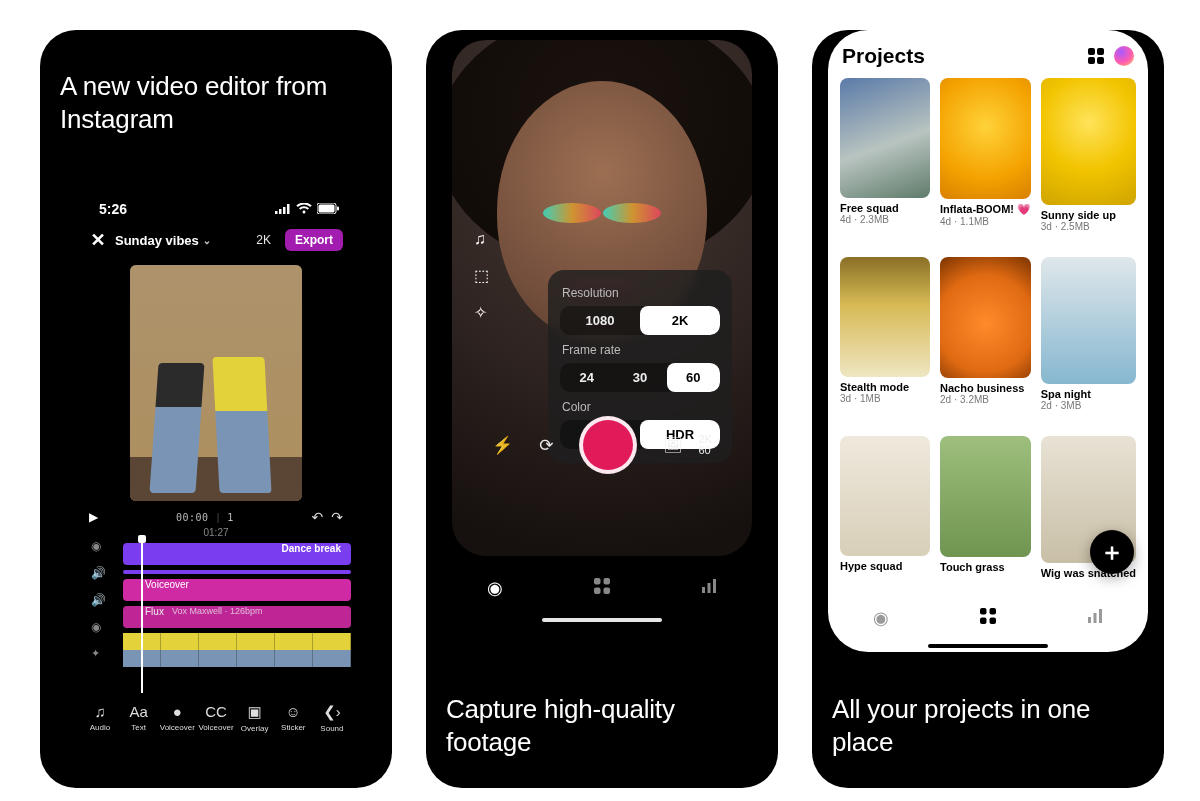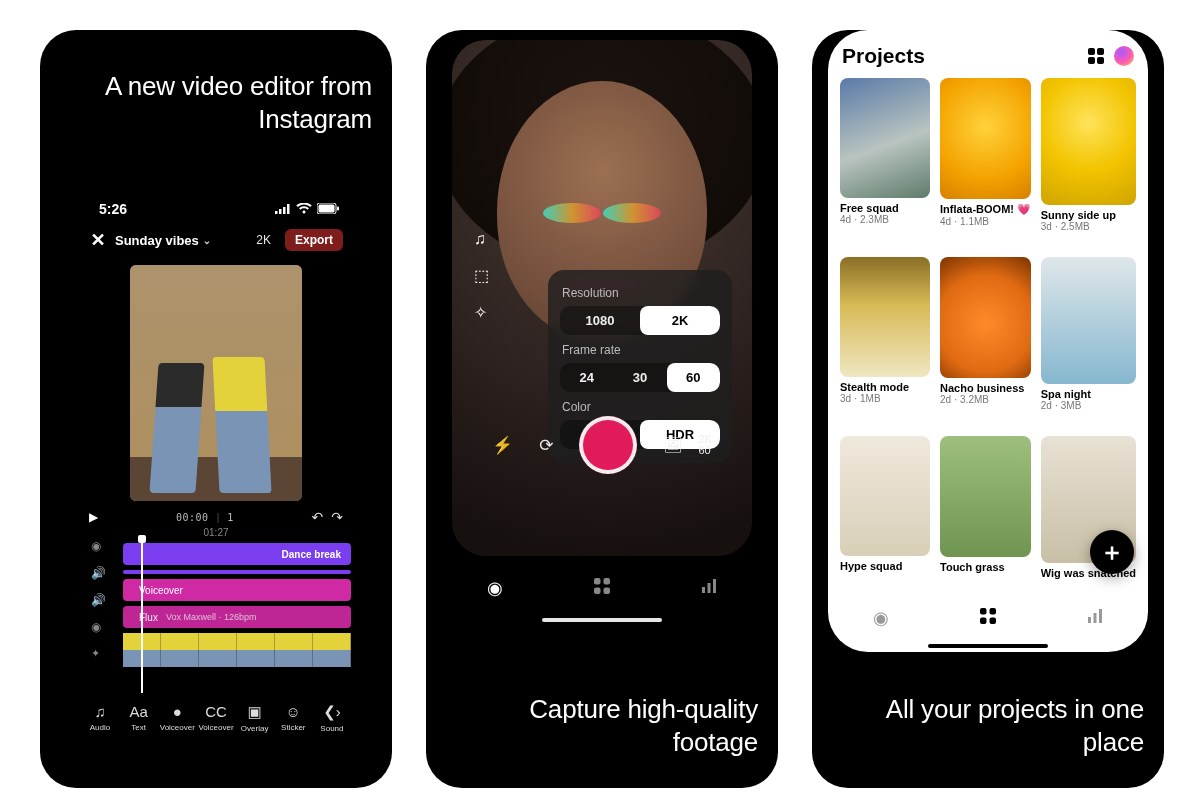--- a/index.html
+++ b/index.html
@@ -23,21 +23,21 @@
     width: 352px;
     height: 758px;
     color: #fff;
     position: relative;
     overflow: hidden;
     flex-shrink: 0;
   }
   .caption {
     font-size: 26px;
     line-height: 1.25;
-    text-align: right;
+    text-align: left;
     font-weight: 400;
     letter-spacing: -0.2px;
   }
   .caption.top { padding: 40px 20px 10px; }
   .caption.bottom { position: absolute; bottom: 16px; left: 0; right: 0; padding: 0 20px 14px; }
 
   
   .phone1 {
     position: absolute;
     left: 50%; transform: translateX(-50%);
@@ -53,21 +53,21 @@
   .editor-top {
     display:flex; align-items:center; gap:8px;
     padding: 6px 8px; font-size:13px;
   }
   .x-icon { font-size:18px; width:18px; text-align:center; font-weight:700;}
   .proj-name { font-weight:600; display:flex; align-items:center; gap:4px;}
   .proj-name .chev { font-size:10px; opacity:.8;}
   .spacer { flex:1; }
   .topnum { font-size:12px; opacity:.9; margin-right:6px;}
   .export-btn {
-    background:#7f1d1d; border-radius:6px; padding:4px 10px; font-size:12px; font-weight:600;
+    background:#a21caf; border-radius:6px; padding:4px 10px; font-size:12px; font-weight:600;
   }
   .preview {
     margin: 8px auto 6px; width:172px; height:236px;
     background:#c5a36a; border-radius:6px; position:relative; overflow:hidden;
   }
   .dancer { position:absolute; bottom:8px; border-radius:4px;}
   .d1 { left:24px; width:46px; height:130px; background:linear-gradient(#2b2b2b 0 34%, #7a94b5 34% 100%); transform: skewX(-4deg); }
   .d2 { left:86px; width:52px; height:136px; background:linear-gradient(#e4d23a 0 40%, #7a94b5 40% 100%); transform: skewX(3deg);}
   .wall { position:absolute; inset:0; background:linear-gradient(180deg, rgba(149,130,110,.5), rgba(40,30,22,.15)); }
   .floor { position:absolute; left:0; right:0; bottom:0; height:44px; background:#5b4636;}
@@ -77,21 +77,21 @@
   .play { font-size:12px; color:#fff; }
   .tl-toprow .spacer{flex:1;}
   .tl-time {font-family:ui-monospace,monospace; letter-spacing:.5px;}
   .undo,.redo{font-size:14px; color:#ddd;}
   .timeline {
     margin-left:42px; position:relative; height:150px;
   }
   .tl-guttericons {
     position:absolute; left:-32px; top:-4px; display:flex; flex-direction:column; gap:13px; font-size:12px; color:#888;
   }
-  .track { height:22px; margin:5px 0; border-radius:4px; display:flex; align-items:center; font-size:10px; padding-left:16px; }
+  .track { height:22px; margin:5px 0; border-radius:4px; display:flex; font-size:10px; padding-left:22px; }
   .track.purple { background:#7a3df0; }
   .track.purple.db { justify-content:flex-end; padding-right:10px; font-weight:700;}
   .track.magenta { background:#cf2aa3; }
   .track.magenta.v2 { background:#cf2aa3; opacity:.92;}
   .track.magenta .sub { opacity:.75; margin-left:8px; font-size:9px;}
   .thumbrow { height:34px; display:flex; }
   .thumbrow .t { flex:1; background:linear-gradient(#e4d23a 0 50%, #7a94b5 50% 100%); border-right:1px solid rgba(0,0,0,.25);}
   .playhead { position:absolute; left:18px; top:-4px; bottom:0; width:2px; background:#fff; }
   .playhead::before{content:""; position:absolute; top:-4px; left:-3px; width:8px; height:8px; background:#fff; border-radius:2px;}
   .tools {

